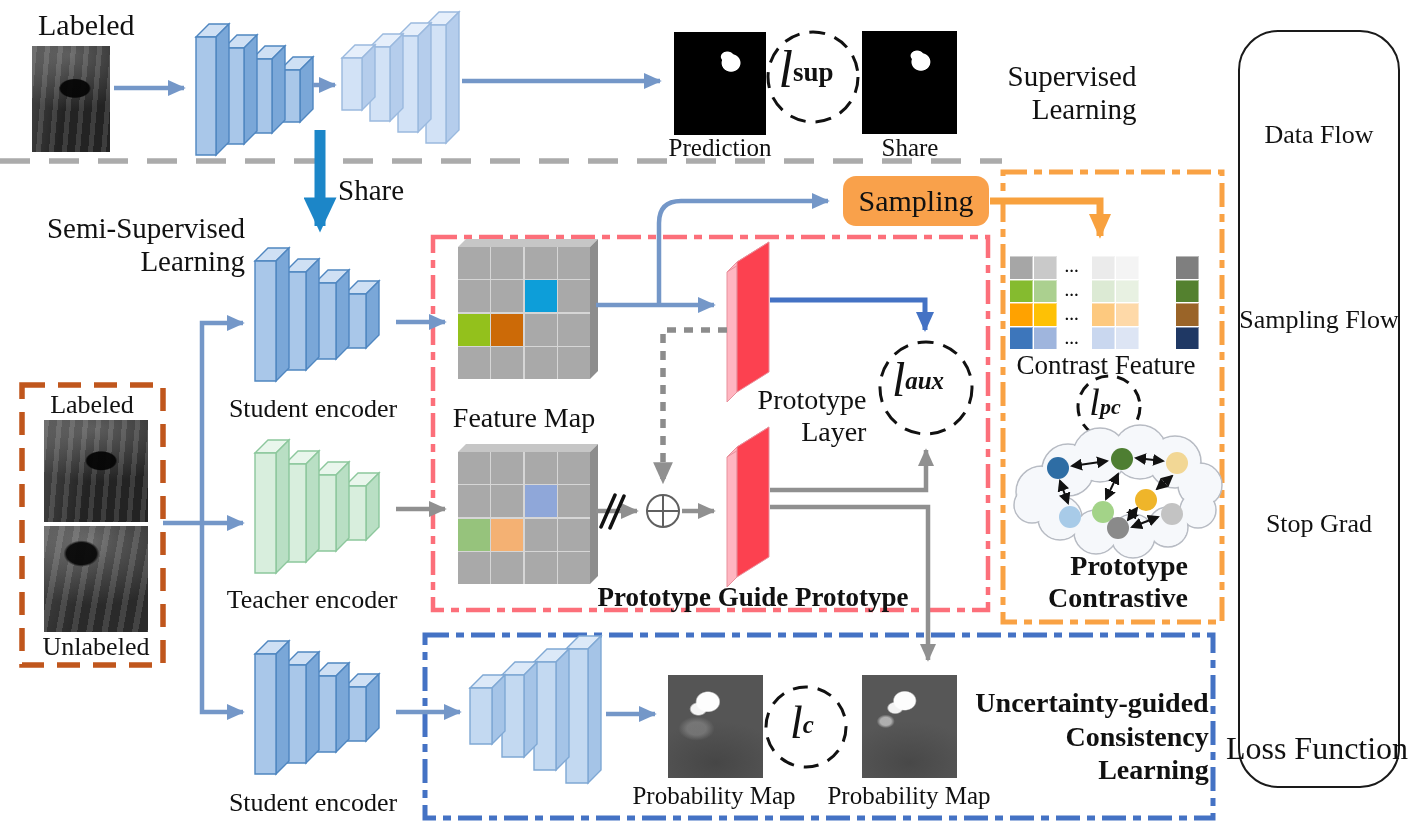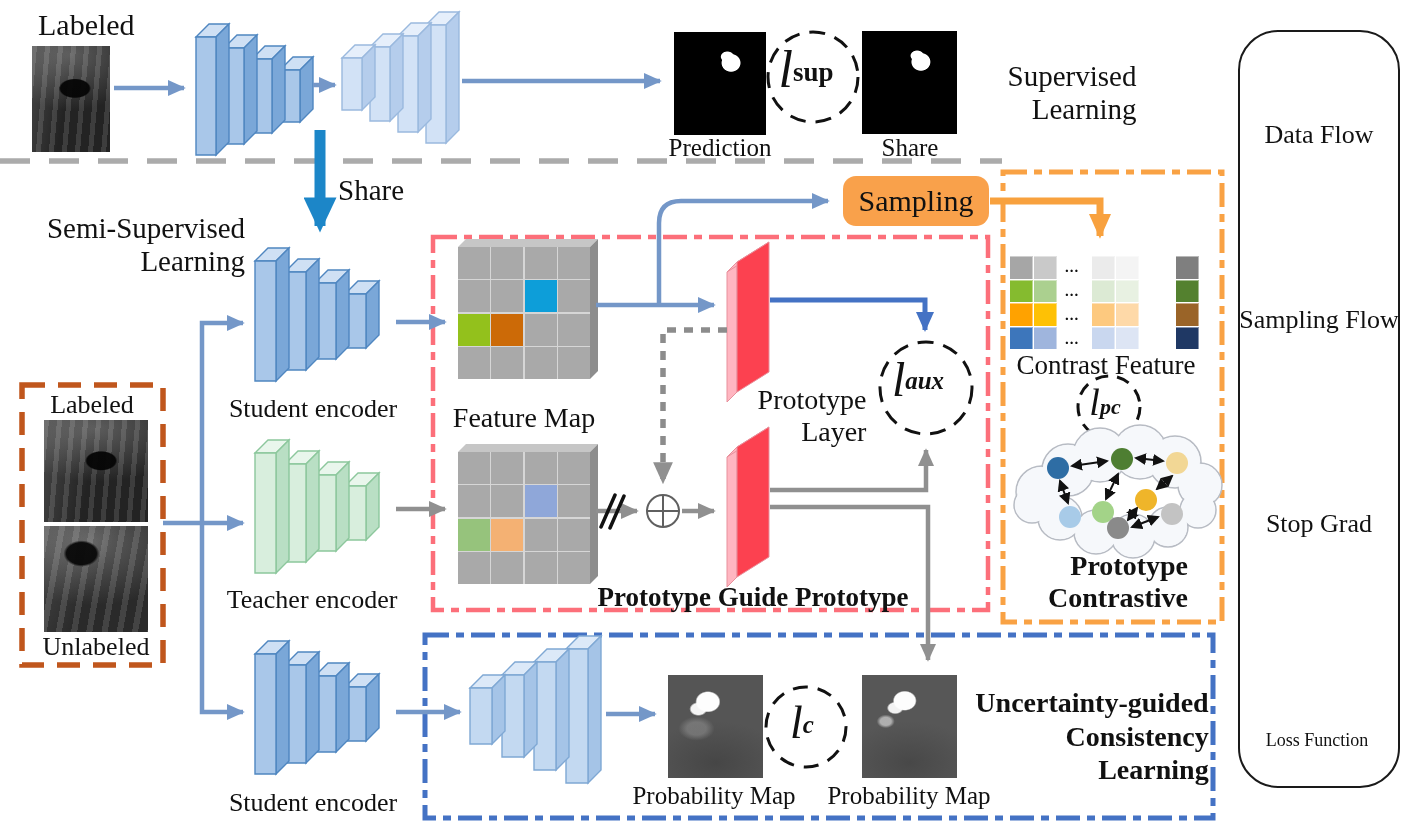--- a/index.html
+++ b/index.html
@@ -446,15 +446,15 @@
 </div>
 <div class="loss" style="left:802px;top:696px;">
   <span class="sym" style="font-size:46px;">l</span>
   <span class="sub it" style="font-size:25px;">c</span>
 </div>
 
 <div class="legend"></div>
 <div class="t ctr" style="left:1319px;top:120px;font-size:26px;">Data Flow</div>
 <div class="t ctr" style="left:1319px;top:305px;font-size:26px;">Sampling Flow</div>
 <div class="t ctr" style="left:1319px;top:509px;font-size:26px;">Stop Grad</div>
-<div class="t ctr" style="left:1317px;top:730px;font-size:18px;">Loss Function</div>
+<div class="t ctr" style="left:1317px;top:730px;font-size:32px;">Loss Function</div>
 
 </div>
 
 </body></html>

